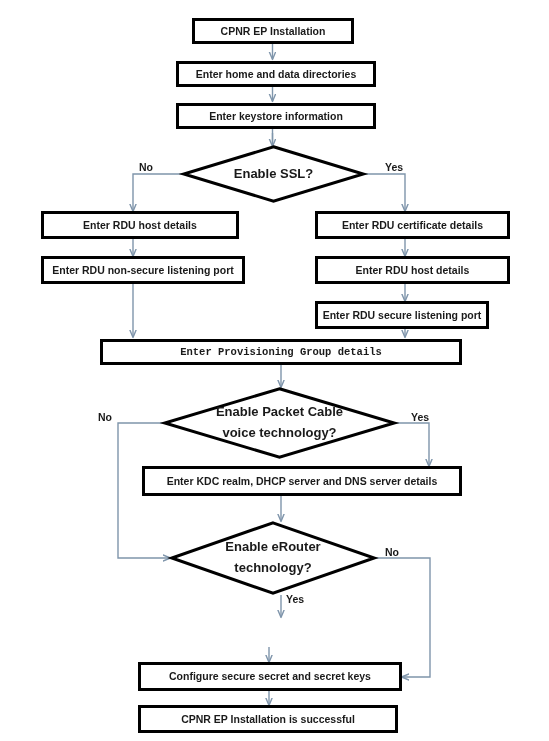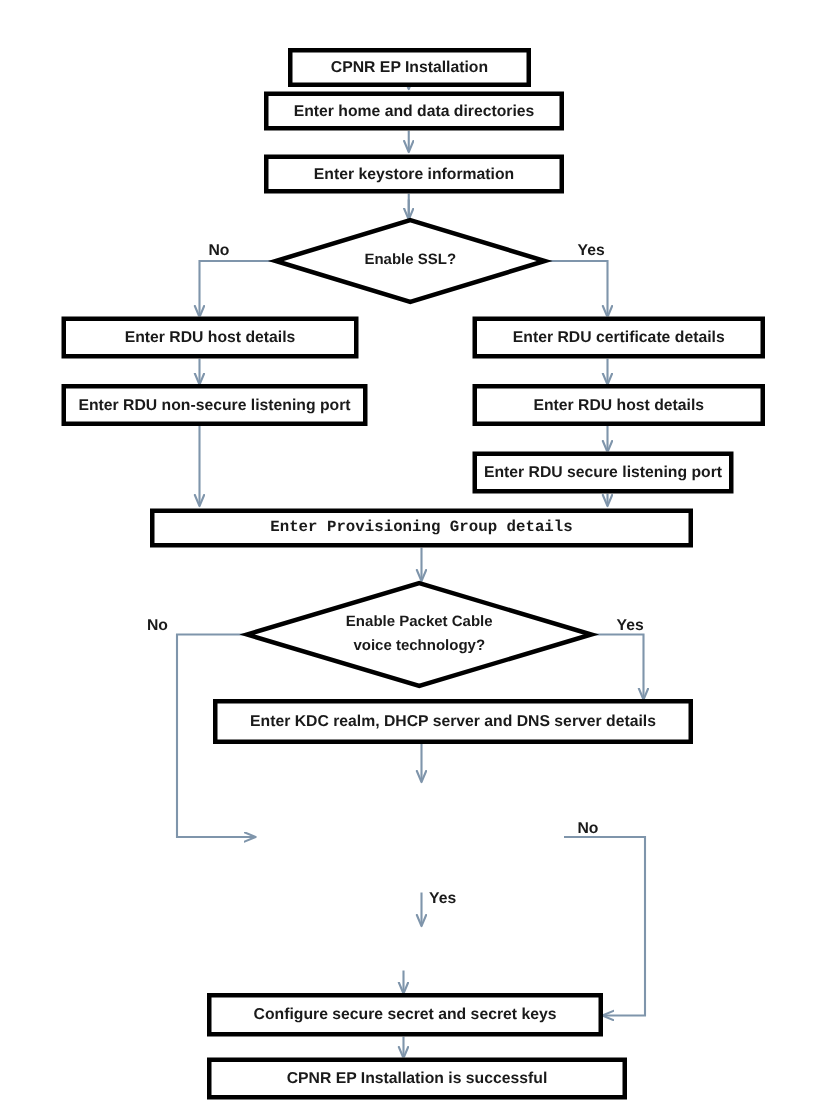--- a/index.html
+++ b/index.html
@@ -45,21 +45,21 @@
     left: 0;
     top: 0;
     width: 100%;
     height: 100%;
     display: flex;
     flex-direction: column;
     align-items: center;
     justify-content: center;
     text-align: center;
     color: #1a1a1a;
-    font-size: 10px;
+    font-size: 13px;
     font-weight: bold;
     line-height: 1.6;
     pointer-events: none;
   }
   .edgelabel {
     position: absolute;
     color: #1a1a1a;
     font-size: 10.5px;
     font-weight: bold;
     z-index: 4;
@@ -115,21 +115,21 @@
 
       <path d="M281,595 L281,617" marker-end="url(#arrowhead)"></path>
 
       <path d="M376,558 L430,558 L430,677 L402,677" marker-end="url(#arrowhead)"></path>
 
       <path d="M269,691 L269,705" marker-end="url(#arrowhead)"></path>
       <path d="M269,647 L269,662" marker-end="url(#arrowhead)"></path>
     </g>
   </svg>
 
-  <div class="node" style="left:192px; top:32px; width:162px; height:26px;">
+  <div class="node" style="left:192px; top:18px; width:162px; height:26px;">
     <span>CPNR EP Installation</span>
   </div>
 
   <div class="node" style="left:176px; top:61px; width:200px; height:26px;">
     <span>Enter home and data directories</span>
   </div>
 
   <div class="node" style="left:176px; top:103px; width:200px; height:26px;">
     <span>Enter keystore information</span>
   </div>
@@ -174,27 +174,36 @@
     <div class="dlabel">
       <span>Enable Packet Cable</span>
       <span>voice technology?</span>
     </div>
   </div>
 
   <div class="node" style="left:142px; top:466px; width:320px; height:30px;">
     <span>Enter KDC realm, DHCP server and DNS server details</span>
   </div>
 
+  <div class="decision" style="left:170px; top:521px; width:206px; height:74px;">
+    <svg width="206" height="74" viewBox="0 0 206 74">
+      <polygon points="103,1.8 204.2,37 103,72.2 1.8,37" fill="#ffffff" stroke="#000000" stroke-width="3" stroke-linejoin="miter"></polygon>
+    </svg>
+    <div class="dlabel">
+      <span>Enable eRouter</span>
+      <span>technology?</span>
+    </div>
+  </div>
 
 
   <div class="node" style="left:138px; top:662px; width:264px; height:29px;">
     <span>Configure secure secret and secret keys</span>
   </div>
 
-  <div class="node" style="left:138px; top:705px; width:280px; height:28px;">
+  <div class="node" style="left:138px; top:705px; width:260px; height:28px;">
     <span>CPNR EP Installation is successful</span>
   </div>
 
   <div class="edgelabel" style="left:139px; top:161px;">No</div>
 
   <div class="edgelabel" style="left:385px; top:161px;">Yes</div>
 
   <div class="edgelabel" style="left:98px; top:411px;">No</div>
 
   <div class="edgelabel" style="left:411px; top:411px;">Yes</div>

